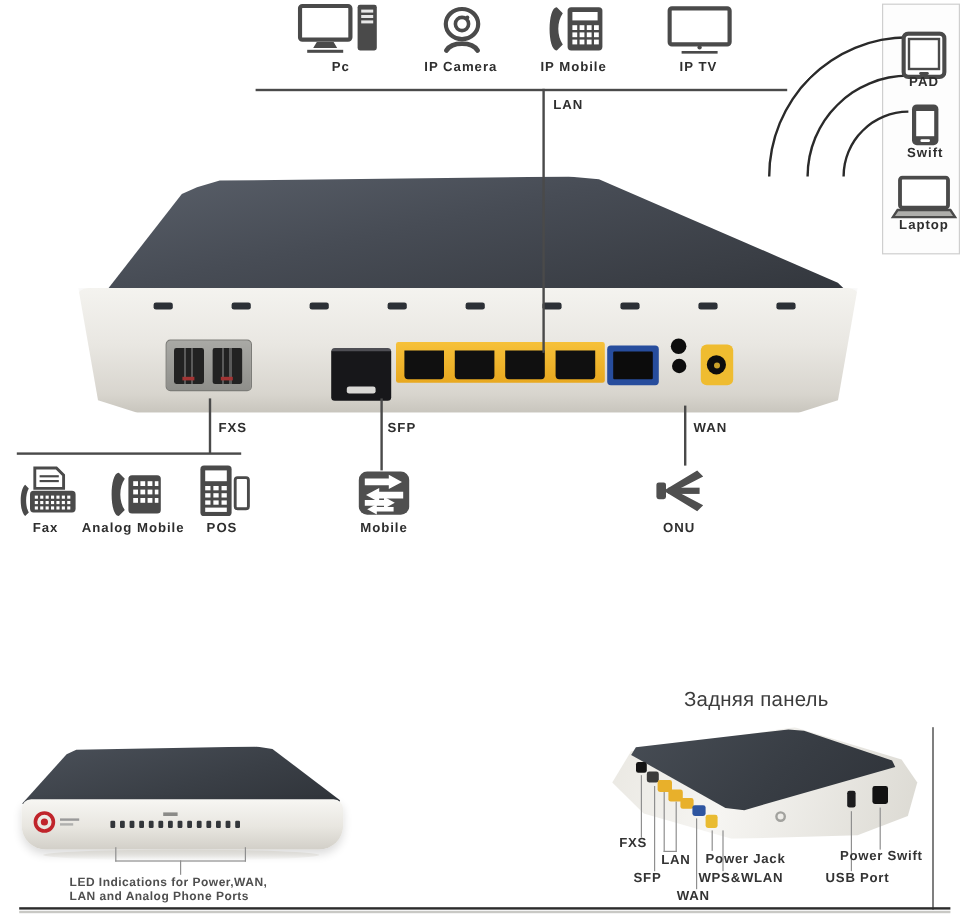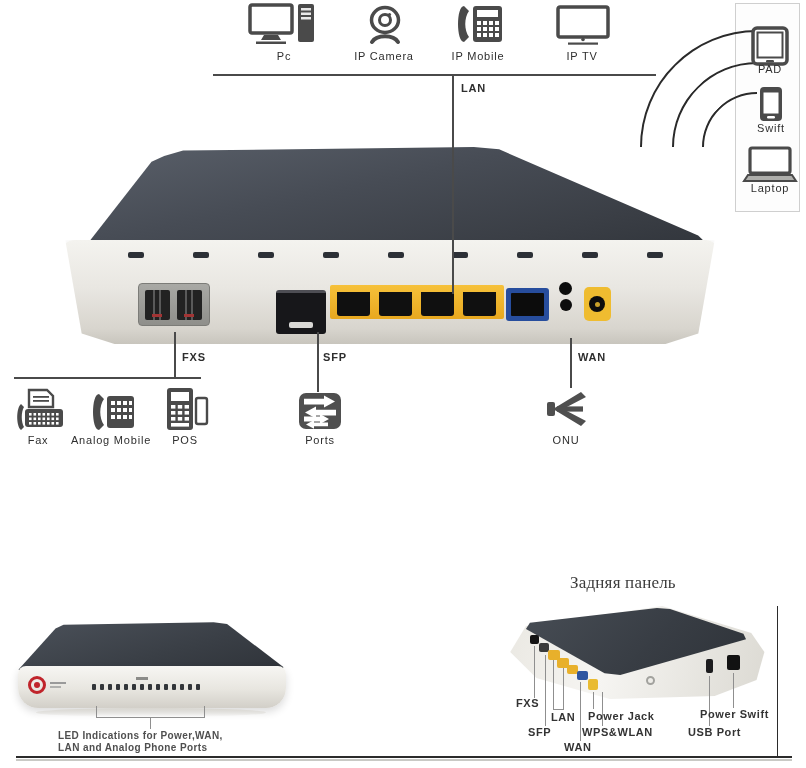--- a/index.html
+++ b/index.html
@@ -1,21 +1,21 @@
 <!DOCTYPE html>
 <html><head>
 <meta charset="utf-8">
 <style>
   html,body{margin:0;padding:0;background:#fff;}
   #canvas{position:relative;width:806px;height:768px;background:#fff;overflow:hidden;
           font-family:"Liberation Sans", sans-serif;}
   .abs{position:absolute;}
   .line{position:absolute;background:#4a4a4a;}
   .thinline{position:absolute;background:#8f8f8f;}
-  .clbl{position:absolute;font-size:11px;font-weight:normal;color:#2e2e2e;letter-spacing:.8px;
+  .clbl{position:absolute;font-size:11px;font-weight:bold;color:#2e2e2e;letter-spacing:.8px;
         white-space:nowrap;transform:translateX(-50%);}
   .llbl{position:absolute;font-size:11px;font-weight:bold;color:#2e2e2e;letter-spacing:.8px;white-space:nowrap;}
   .blbl{position:absolute;font-size:11px;font-weight:bold;color:#333;letter-spacing:.6px;white-space:nowrap;}
   .title{position:absolute;font-size:17px;color:#3c3c3c;letter-spacing:.2px;white-space:nowrap;}
   .caption{position:absolute;font-size:10px;font-weight:bold;color:#4f4f4f;letter-spacing:.4px;white-space:nowrap;}
   .arc{position:absolute;border:2.5px solid transparent;border-top-color:#2a2a2a;
        border-radius:50%;transform:rotate(-45deg);}
   .wbox{position:absolute;border:1px solid #cfcfcf;background:#fdfdfd;}
   
   .router-top{position:absolute;left:82px;top:146px;width:632px;height:112px;
@@ -280,21 +280,21 @@
     <svg width="44" height="38" viewBox="0 0 44 38">
       <rect x="1" y="1" width="42" height="36" rx="7" fill="#4f4f4f"></rect>
       <g fill="#fff">
         <path d="M6 8.8 h20 v-3.2 l11 6 -11 6 v-3.2 h-20 z" transform="translate(0,-2)"></path>
         <path d="M38 18.8 h-20 v-3.2 l-11 6 11 6 v-3.2 h20 z" transform="translate(0,-1)"></path>
         <path d="M6 28.6 h16 v-2.6 l9 5 -9 5 v-2.6 h-16 z" transform="translate(0,-4)"></path>
         <path d="M30 34.6 h-14 v-2.6 l-8 4.4 8 4.4 v-2.6 h14 z" transform="translate(0,-4)"></path>
       </g>
     </svg>
   </div>
-  <div class="clbl" style="left:320px;top:434px;">Ports</div>
+  <div class="clbl" style="left:320px;top:434px;">Mobile</div>
 
   <div class="line" style="left:570px;top:338px;width:2px;height:50px;"></div>
   <div class="llbl" style="left:578px;top:351px;">WAN</div>
 
   <div class="abs" style="left:543px;top:388px;">
     <svg width="46" height="42" viewBox="0 0 46 42">
       <rect x="4" y="14" width="8" height="14" rx="2" fill="#4f4f4f"></rect>
       <path d="M10 21 L38 4 L43 9 L20 21 L43 33 L38 38 Z" fill="#4f4f4f"></path>
       <rect x="14" y="18.4" width="26" height="5.2" fill="#4f4f4f"></rect>
     </svg>
@@ -329,21 +329,21 @@
   <div class="led" style="left:196px;"></div>
   <div class="abs" style="left:136px;top:677px;width:12px;height:3px;background:#8b8b88;"></div>
 
   <div class="thinline" style="left:96px;top:706px;width:1px;height:12px;"></div>
   <div class="thinline" style="left:204px;top:706px;width:1px;height:12px;"></div>
   <div class="thinline" style="left:96px;top:717px;width:109px;height:1px;"></div>
   <div class="thinline" style="left:150px;top:717px;width:1px;height:12px;"></div>
   <div class="caption" style="left:58px;top:730px;">LED Indications for Power,WAN,</div>
   <div class="caption" style="left:58px;top:742px;">LAN and Analog Phone Ports</div>
 
-  <div class="title" style="left:570px;top:573px;font-family:Liberation Serif, serif;">Задняя панель</div>
+  <div class="title" style="left:570px;top:573px;">Задняя панель</div>
 
   <div class="back-body"></div>
   <div class="back-top"></div>
 
   <div class="chip" style="left:530px;top:635px;width:9px;height:9px;background:#141414;"></div>
   <div class="chip" style="left:539px;top:643px;width:10px;height:9px;background:#3a3a3a;"></div>
   <div class="chip" style="left:548px;top:650px;width:12px;height:10px;background:#e8b02b;"></div>
   <div class="chip" style="left:557px;top:658px;width:12px;height:10px;background:#e8b02b;"></div>
   <div class="chip" style="left:567px;top:665px;width:11px;height:9px;background:#e8b02b;"></div>
   <div class="chip" style="left:577px;top:671px;width:11px;height:9px;background:#2e55a0;"></div>

